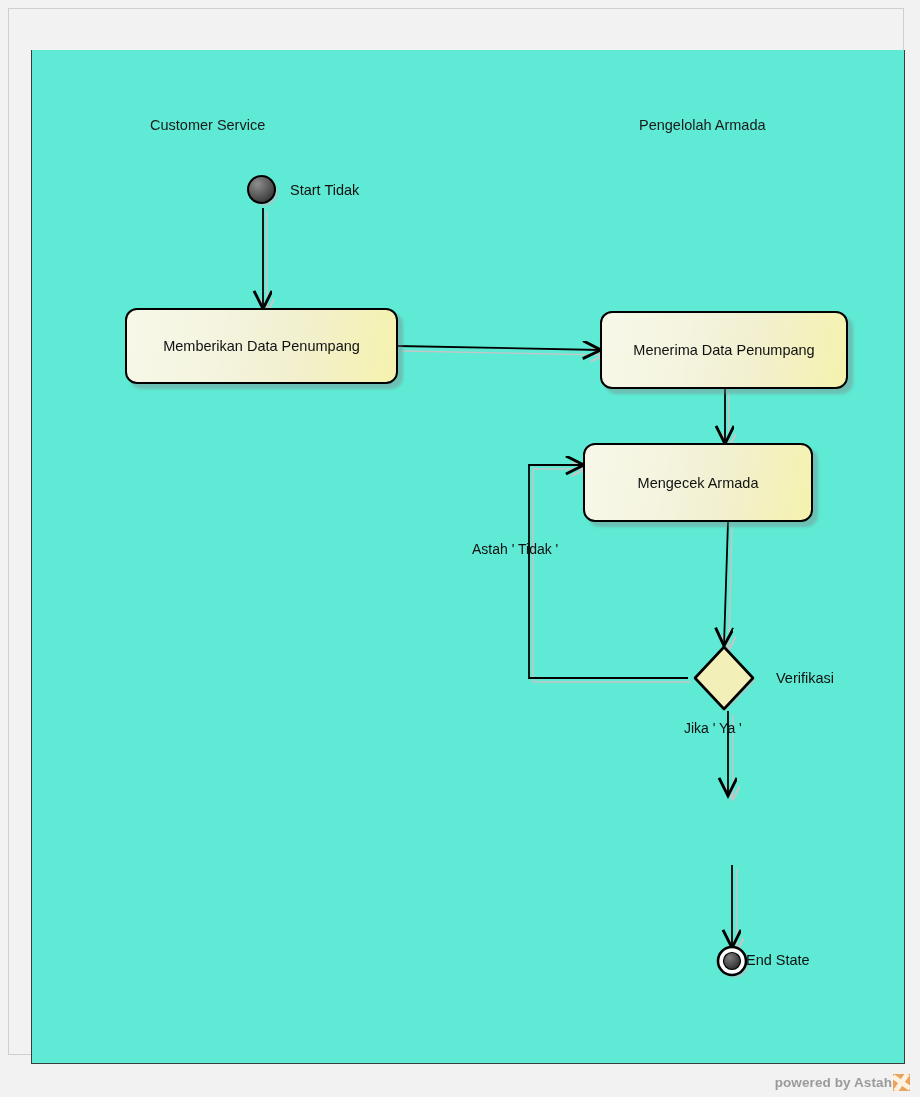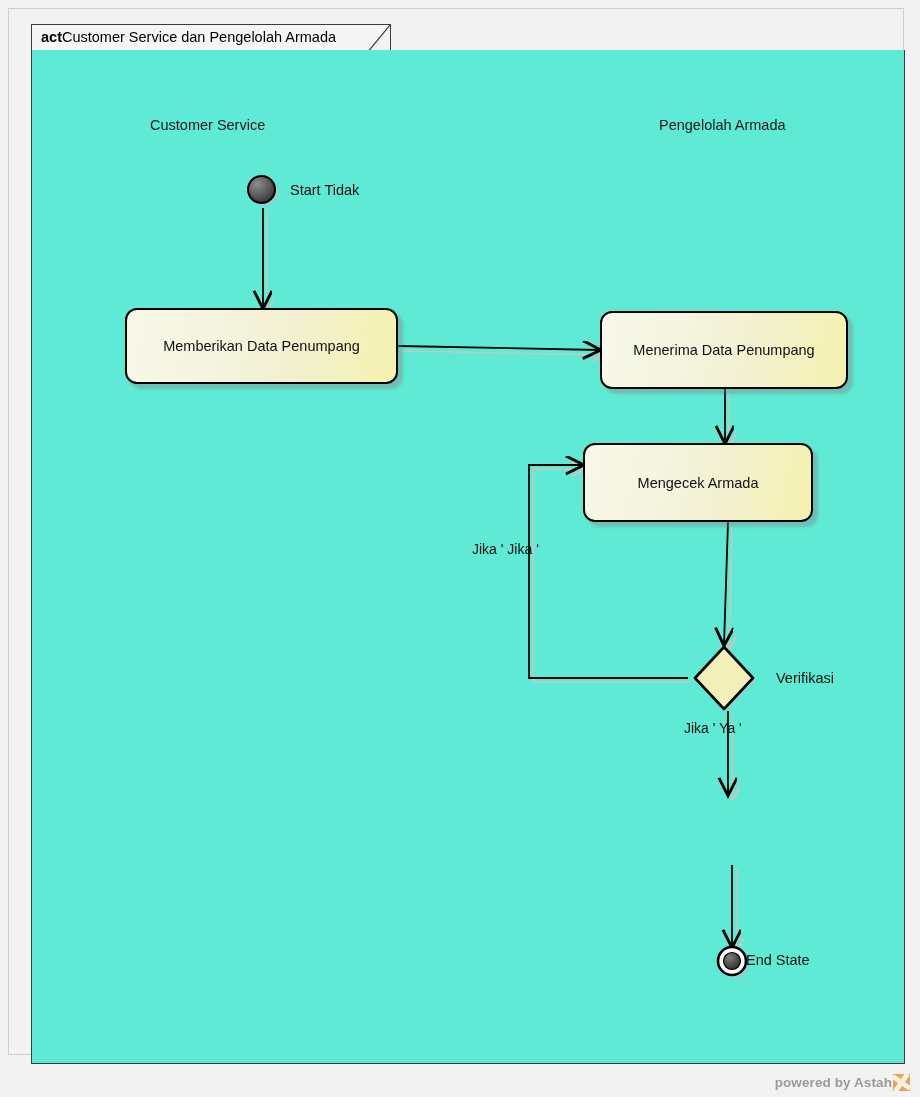--- a/index.html
+++ b/index.html
@@ -89,21 +89,21 @@
   }
 
   
   .lane-title {
     position: absolute;
     font-size: 14.5px;
     color: #1a1a1a;
     white-space: nowrap;
   }
   #lane-cs    { left: 118px; top: 67px; }
-  #lane-pa    { left: 607px; top: 67px; margin-left: 20px; }
+  #lane-pa    { left: 607px; top: 67px; }
 
   
   .activity {
     position: absolute;
     border: 2.5px solid #000;
     border-radius: 12px;
     background: linear-gradient(100deg, #f7f8e8 0%, #f4f4df 35%, #f2f0cf 62%, #f5f2ae 100%);
     box-sizing: border-box;
     box-shadow: 5px 5px 3px rgba(130,130,130,0.40);
     display: flex;
@@ -228,27 +228,20 @@
     transform: rotate(35deg);
   }
 </style>
 </head>
 <body>
 
 <div id="page-frame">
 
   <div id="diagram-frame">
 
-    <div id="frame-tab">
-      <div id="tab-text"><b>act</b><span>Customer Service dan Pengelolah Armada</span></div>
-      <svg class="tab-diag" viewBox="0 0 23 28">
-        <polygon points="0,28 23,28 23,0" fill="#f2f2f2"></polygon>
-        <line x1="0" y1="28" x2="23" y2="0" stroke="#3b3b3b" stroke-width="1.2"></line>
-      </svg>
-    </div>
     <div id="frame-top-right"></div>
 
     <div id="frame-body">
 
       <div class="lane-title" id="lane-cs">Customer Service</div>
       <div class="lane-title" id="lane-pa">Pengelolah Armada</div>
 
       <svg id="connectors">
         <defs>
           <marker id="arrow" markerWidth="14" markerHeight="14" refX="10.5" refY="5" orient="auto">
@@ -307,21 +300,21 @@
         <span>Mengecek Armada</span>
       </div>
 
 
       <svg id="decision-verifikasi" viewBox="0 0 66 66">
         <polygon points="36,5 65,36 36,65 7,36" fill="#bdbdbd" opacity="0.5"></polygon>
         <polygon points="33,2 62,33 33,64 4,33" fill="#f2f0b8" stroke="#000" stroke-width="2.6" stroke-linejoin="round"></polygon>
       </svg>
       <div class="diamond-label">Verifikasi</div>
 
-      <div class="edge-label" id="label-tidak">Jika ' Jika '</div>
+      <div class="edge-label" id="label-tidak">Astah ' Tidak '</div>
       <div class="edge-label" id="label-ya">Jika ' Ya '</div>
 
       <svg id="end-state" viewBox="0 0 34 34">
         <defs>
           <radialGradient id="endGrad" cx="35%" cy="30%" r="80%">
             <stop offset="0%" stop-color="#7d7d7d"></stop>
             <stop offset="60%" stop-color="#4a4a4a"></stop>
             <stop offset="100%" stop-color="#272727"></stop>
           </radialGradient>
         </defs>

